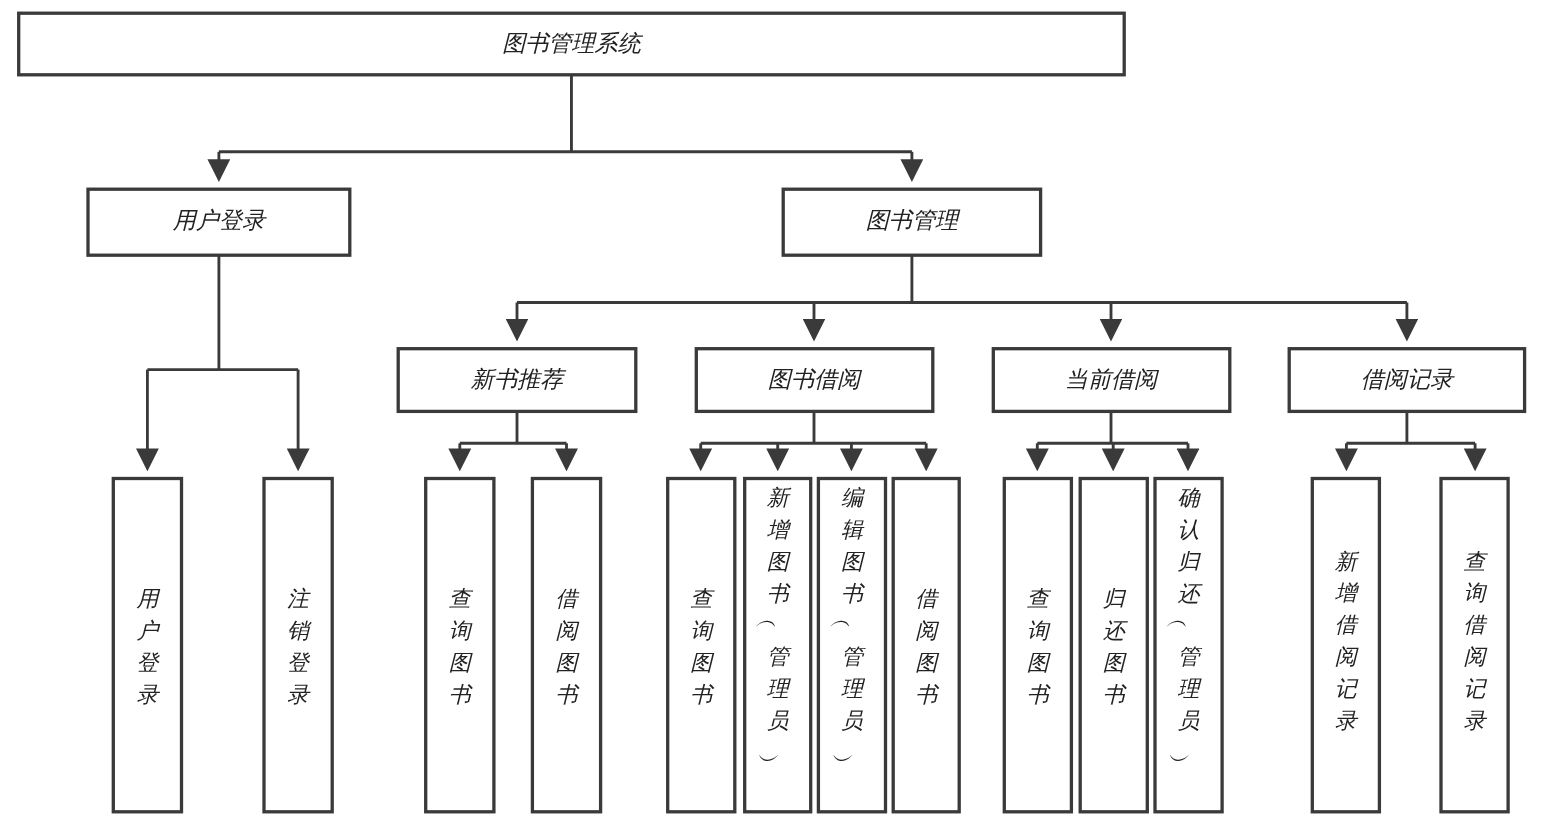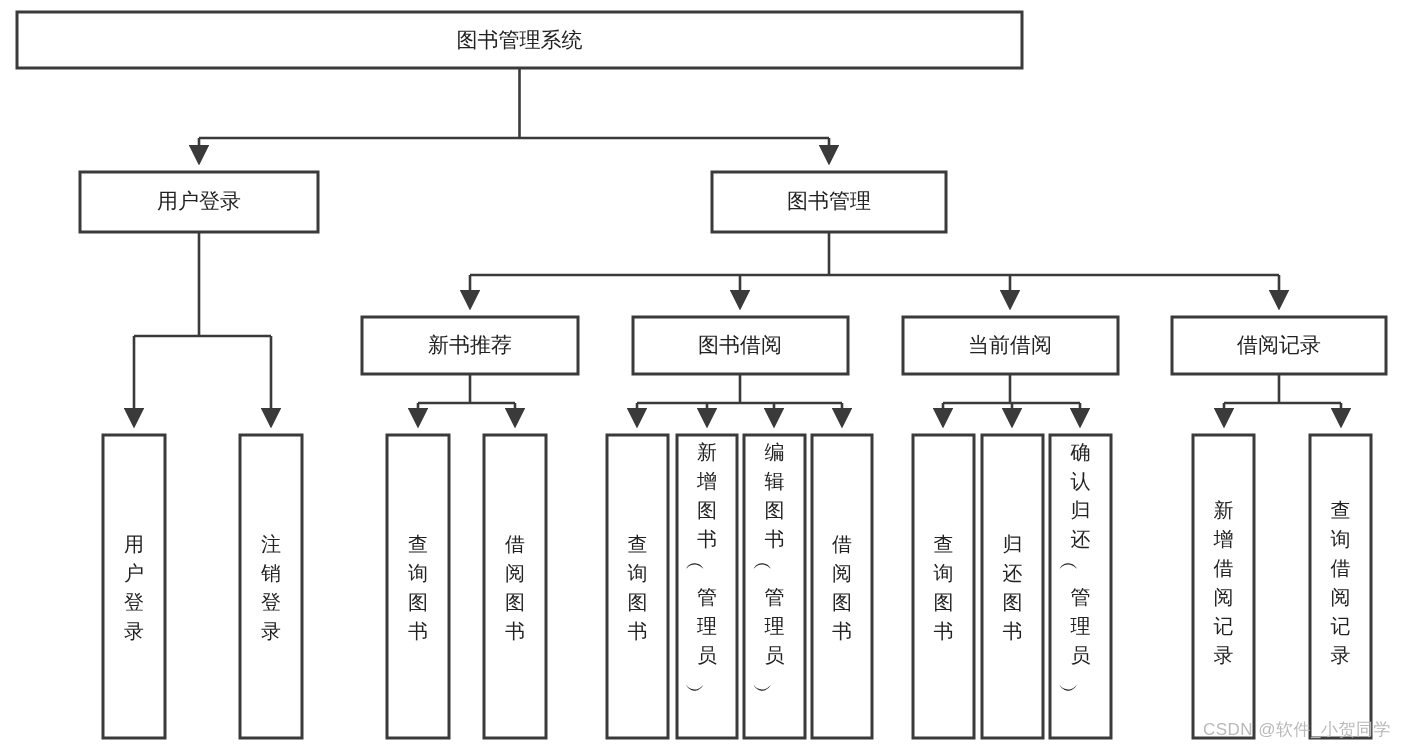--- a/index.html
+++ b/index.html
@@ -11,20 +11,21 @@
     width: 1405px;
     height: 747px;
     font-family: "Liberation Sans", "DejaVu Sans", sans-serif;
     overflow: hidden;
   }
   #diagram-root {
     position: relative;
     width: 1405px;
     height: 747px;
     background: #ffffff;
+    font-style: italic;
   }
   svg#tree-svg {
     position: absolute;
     left: 0;
     top: 0;
     width: 1405px;
     height: 747px;
   }
   .node-box {
     fill: #ffffff;
@@ -209,14 +210,13 @@
             <text class="node-label-v" x="1223.5" y="516.9"><tspan x="1223.5">新</tspan><tspan x="1223.5" dy="29">增</tspan><tspan x="1223.5" dy="29">借</tspan><tspan x="1223.5" dy="29">阅</tspan><tspan x="1223.5" dy="29">记</tspan><tspan x="1223.5" dy="29">录</tspan></text>
           </g>
           <g>
             <rect class="node-box" x="1310" y="435" width="61" height="303"></rect>
             <text class="node-label-v" x="1340.5" y="516.9"><tspan x="1340.5">查</tspan><tspan x="1340.5" dy="29">询</tspan><tspan x="1340.5" dy="29">借</tspan><tspan x="1340.5" dy="29">阅</tspan><tspan x="1340.5" dy="29">记</tspan><tspan x="1340.5" dy="29">录</tspan></text>
           </g>
         </g>
     </g>
   </svg>
 
-  <div class="watermark">CSDN @软件_小贺同学</div>
 </div>
 
 </body></html>

